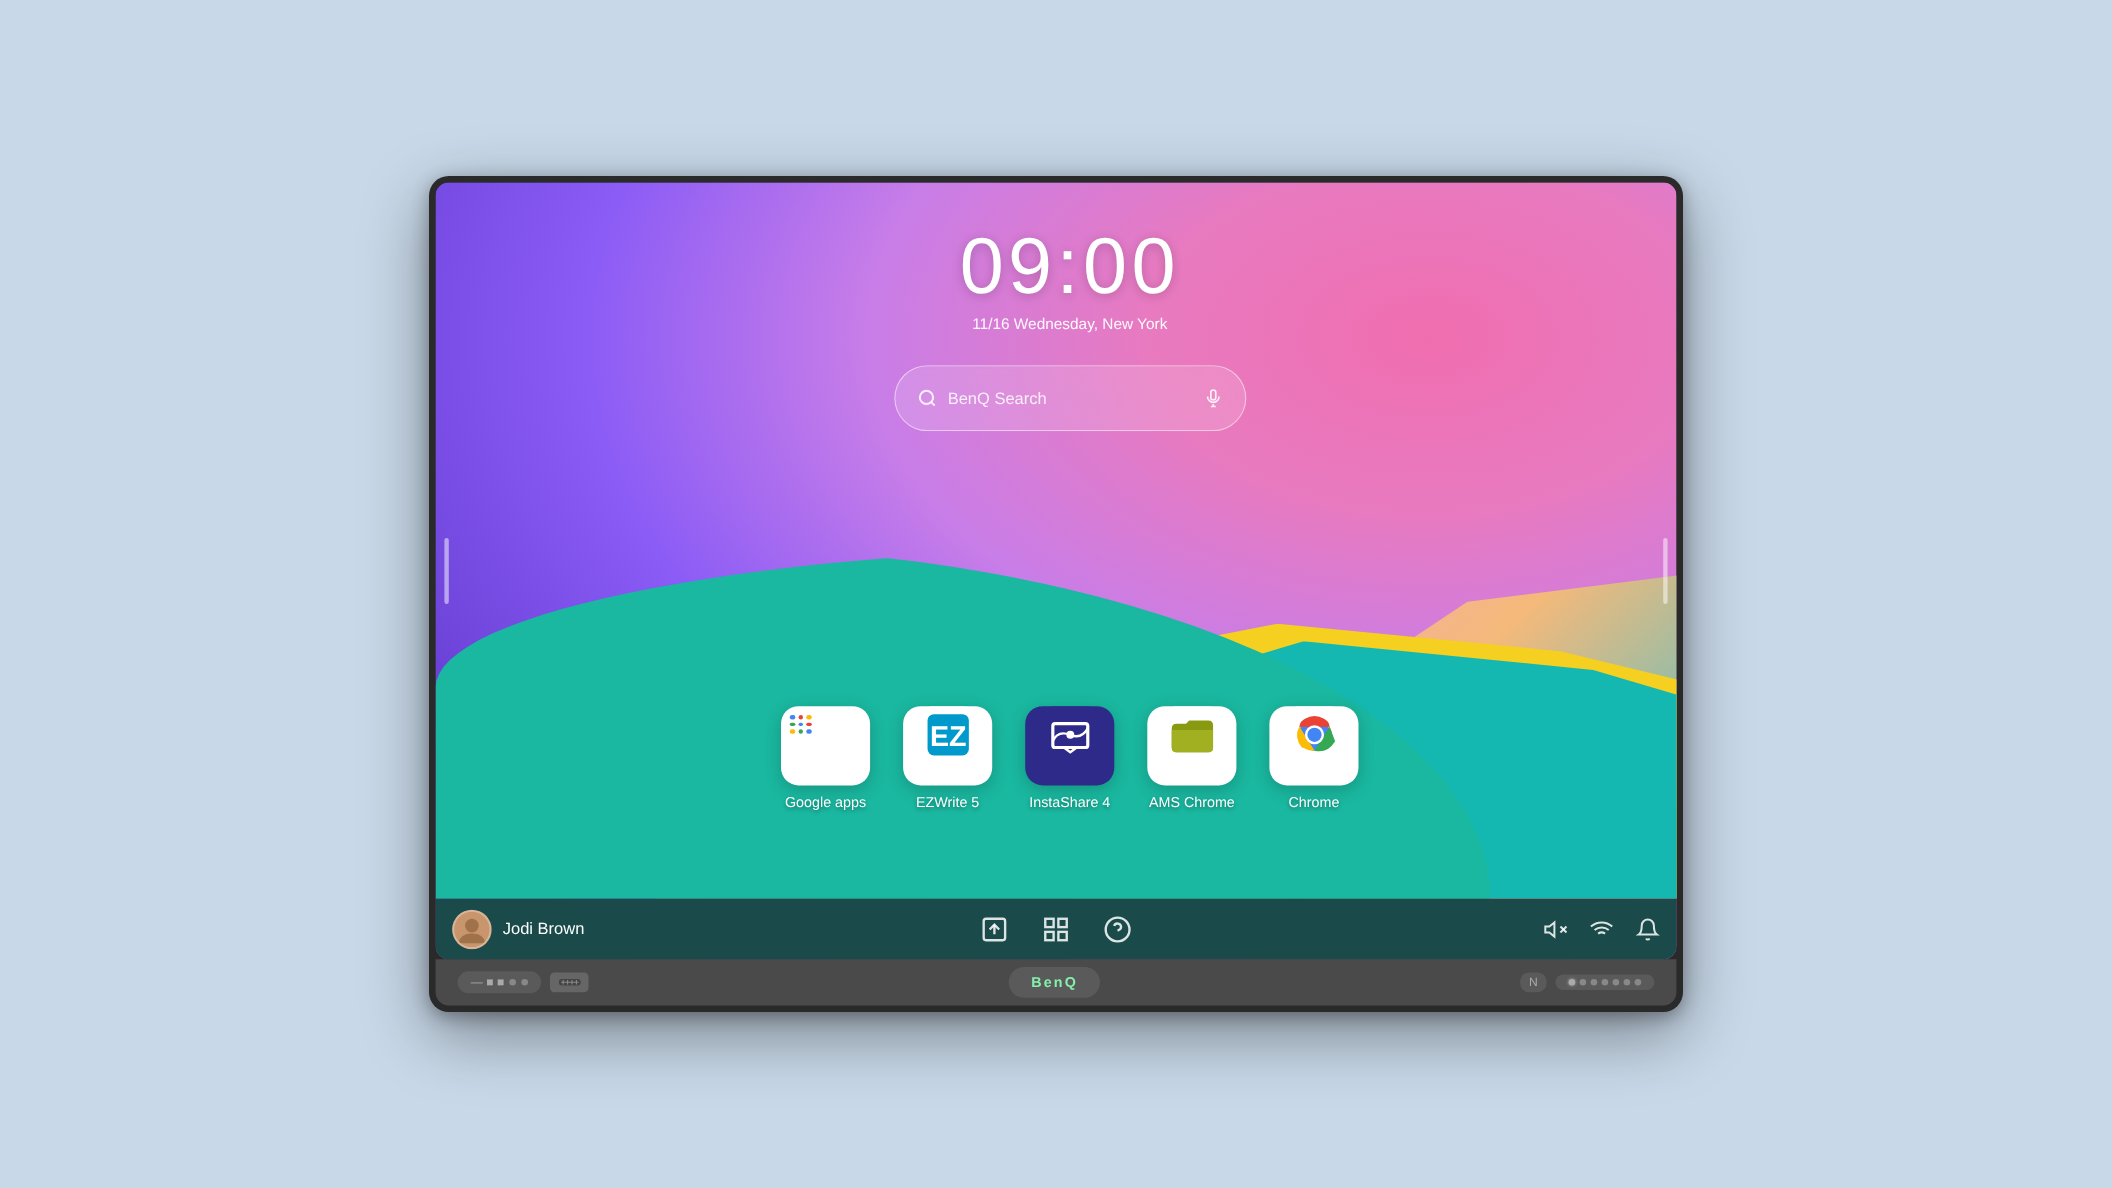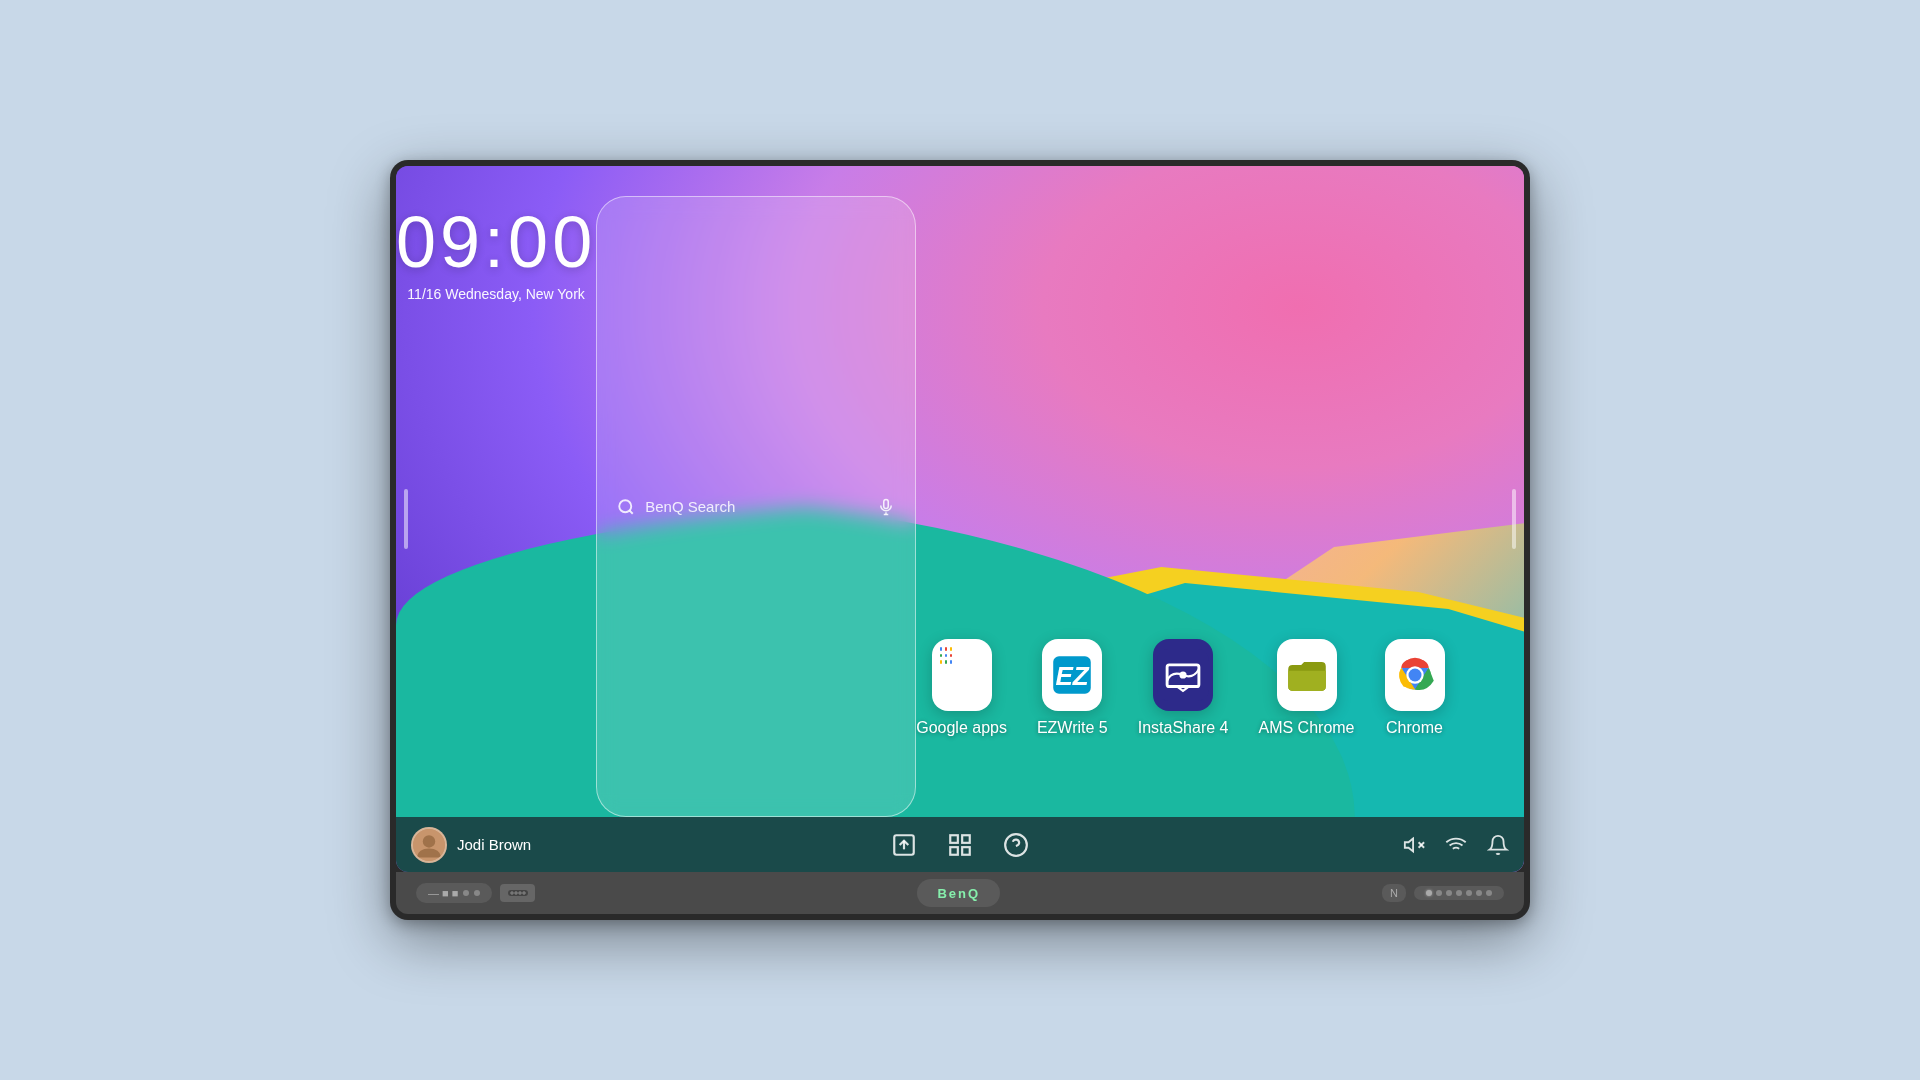--- a/index.html
+++ b/index.html
@@ -96,20 +96,22 @@
       clip-path: polygon(30% 50%, 60% 10%, 100% 0%, 100% 100%, 0 100%);
       opacity: 0.9;
     }
 
     
     .screen-content {
       position: relative;
       z-index: 2;
       flex: 1;
       display: flex;
+      flex-direction: column;
+      margin-left: 25px;
     }
 
     
     .clock-area {
       text-align: center;
       padding-top: 40px;
       color: white;
     }
 
     .clock-time {
@@ -202,34 +204,33 @@
 
     .app-icon {
       display: flex;
       flex-direction: column;
       align-items: center;
       cursor: pointer;
       gap: 8px;
     }
 
     .app-icon-img {
-      width: 60px;
+      width: 81px;
       height: 72px;
       border-radius: 16px;
       display: flex;
-      align-items: center;
+      align-items: flex-start;
       justify-content: center;
       font-size: 28px;
       box-shadow: 0 4px 15px rgba(0,0,0,0.2);
-      font-style: italic;
     }
 
     .app-label {
       color: white;
-      font-size: 16px;
+      font-size: 13px;
       text-align: left;
       text-shadow: 0 1px 4px rgba(0,0,0,0.4);
       white-space: nowrap;
     }
 
     
     .google-apps-icon {
       background: white;
       display: grid;
       grid-template-columns: 1fr 1fr 1fr;

